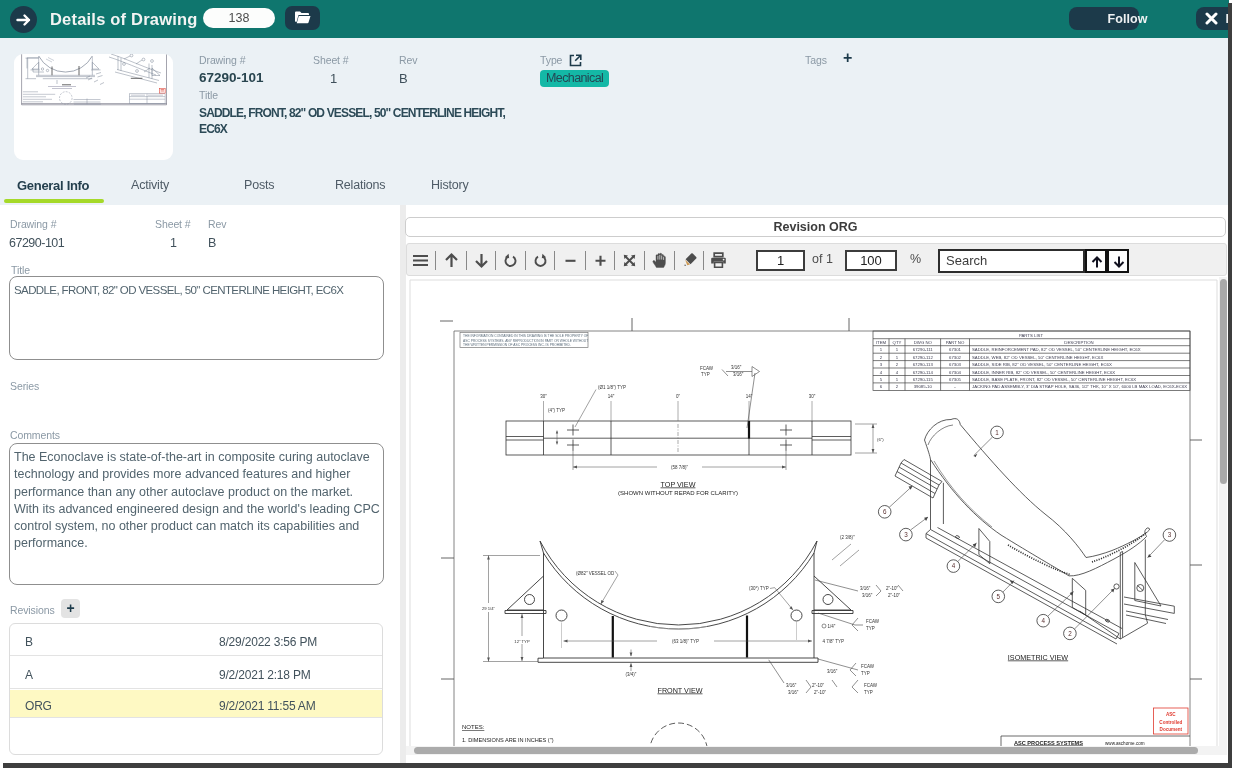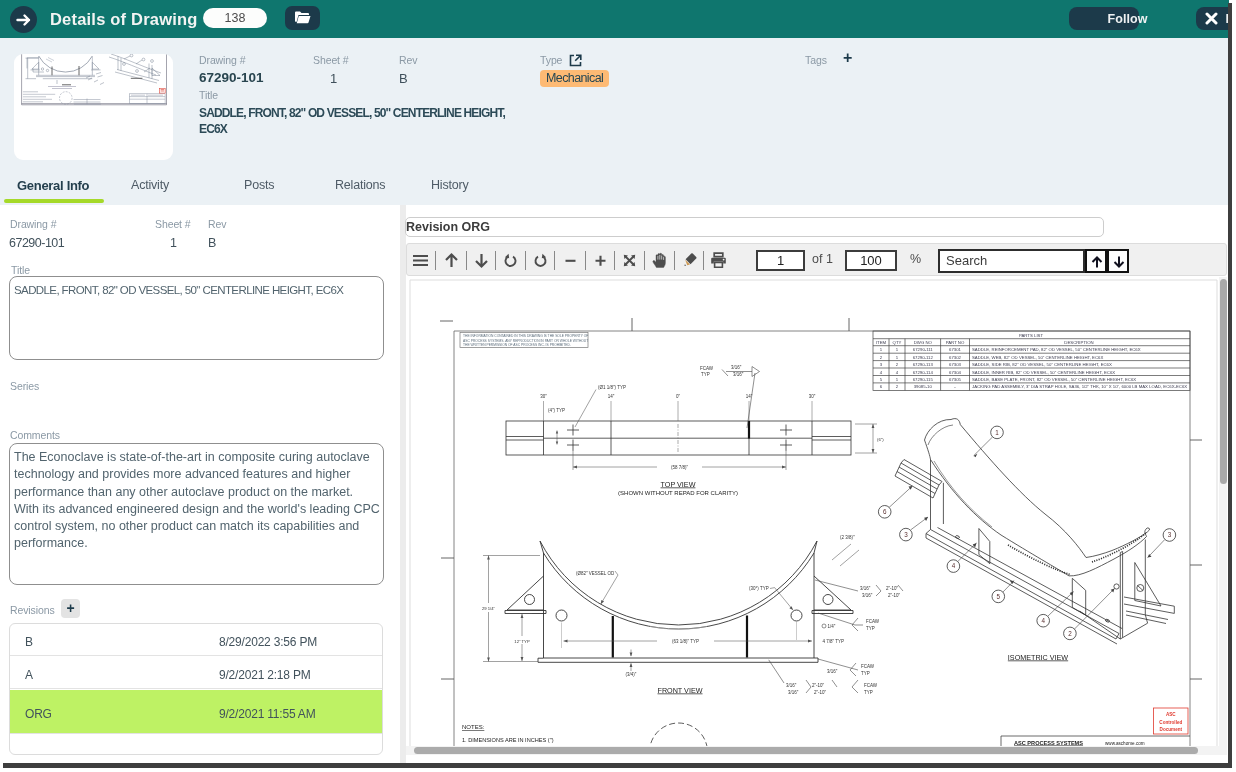--- a/index.html
+++ b/index.html
@@ -7,38 +7,38 @@
   font-family:"Liberation Sans", sans-serif; }
 #win { position:absolute; left:0; top:0; width:1229px; height:763px; background:#fff; overflow:hidden; }
 #borderR { position:absolute; left:1228px; top:3px; width:4px; height:765px; background:#3e3e3e; }
 #borderB { position:absolute; left:3px; top:763px; width:1229px; height:5px; background:#3e3e3e; }
 
 
 #nav { position:absolute; left:0; top:0; width:1229px; height:38px; background:#0f766e;text-decoration:underline; }
 #navcircle { position:absolute; left:10px; top:6px; width:27px; height:27px; border-radius:50%; background:#1c3a4a; }
 #navcircle svg { position:absolute; left:5.5px; top:5.5px; }
 #navtitle { position:absolute; left:50px; top:10px; font-size:16.5px; font-weight:bold; color:#f3f4f3; letter-spacing:.2px; }
-#badge { position:absolute; left:203px; top:8px; width:64px; height:20px; background:#fcfdfc; border-radius:10px;
+#badge { position:absolute; left:203px; top:8px; width:72px; height:20px; background:#fcfdfc; border-radius:10px;
   text-align:center; line-height:20px; font-size:12.5px; color:#4c4c4c; }
 #folderbtn { position:absolute; left:285px; top:6px; width:35px; height:24px; background:#1c3a4a; border-radius:7px; }
 #folderbtn svg { position:absolute; left:9px; top:4px; }
 .navbtn { position:absolute; top:7px; height:23px; background:#1c3a4a; border-radius:8px; color:#eef1f2;
   font-size:12.5px; font-weight:bold; letter-spacing:.1px; display:flex; align-items:center; justify-content:center; }
 #followbtn { left:1069px; width:70px;padding-left:40px; }
 #deletebtn { left:1148px; width:77px;margin-left:48px; }
 .navbtn svg { margin-right:7px; }
 
 
 #hdr { position:absolute; left:0; top:38px; width:1229px; height:134px; background:#ebf1f5; }
 #thumb { position:absolute; left:14px; top:16px; width:159px; height:106px; background:#fff; border-radius:9px; overflow:hidden; }
 .lbl { position:absolute; font-size:10.5px; color:#8b99a5; letter-spacing:-.1px; }
 .hval { position:absolute; font-size:13px; color:#3f505b; }
 #h-drawno { position:absolute; left:199px; top:32px; font-size:13.5px; font-weight:bold; color:#29454f; letter-spacing:0; }
 #h-title1 { position:absolute; left:199px; top:68px; width:480px; font-size:12px; font-weight:bold; color:#2c4a57; line-height:15.5px; letter-spacing:-.85px;}
-#chip { position:absolute; left:540px; top:32px; height:17px; padding:0 6px; background:#fdba74; border-radius:4px;
+#chip { position:absolute; left:540px; top:32px; height:17px; padding:0 6px; background:#14b8a6; border-radius:4px;
   font-size:12.5px; color:#244653; line-height:17px; letter-spacing:-.6px; }
 #typeicon { position:absolute; left:569px; top:15px; }
 #tagplus { position:absolute; left:843px; top:11px; font-size:16px; font-weight:bold; color:#1c3a4a; }
 
 
 #tabs { position:absolute; left:0; top:172px; width:1229px; height:33px; background:#ebf1f5; }
 .tab { position:absolute; top:6px; font-size:12.5px; color:#4e5b66; letter-spacing:-.2px; }
 .tab.active { font-weight:bold; color:#243f4d; font-size:13px; letter-spacing:-.3px; }
 #underline { position:absolute; left:4px; top:27px; width:100px; height:3.5px; background:#a5d929; border-radius:2px; }
 
@@ -54,22 +54,22 @@
   font-size:12.5px; color:#52646e; line-height:17.3px; padding:5px 4px; }
 #revplus { position:absolute; left:61px; top:394px; width:19px; height:19px; background:#e3e3e3; border-radius:4px;
   text-align:center; line-height:19px; font-size:14px; font-weight:bold; color:#1c3a4a; }
 #revtable { position:absolute; left:9px; top:418px; width:374px; height:132px; border:1px solid #dcdcdc; border-radius:6px; overflow:hidden; }
 .revrow { position:absolute; left:0; width:372px; border-bottom:1px solid #e3e3e3; font-size:12px; color:#42525c; letter-spacing:-.2px; }
 .revrow .rv { position:absolute; left:15px; top:calc(50% + 2px); transform:translateY(-50%); }
 .revrow .dt { position:absolute; left:209px; top:calc(50% + 2px); transform:translateY(-50%); }
 
 
 #right { position:absolute; left:405px; top:0; width:822px; height:558px; }
-#revhead { position:absolute; left:0; top:12px; width:699px; height:20px; background:#fff; border:1px solid #cdcdcd;
-  border-radius:5px; font-size:12.5px; font-weight:bold; color:#3c3c3c; line-height:19px; }
+#revhead { position:absolute; left:0; top:12px; width:821px; height:20px; background:#fff; border:1px solid #cdcdcd;
+  border-radius:5px; text-align:center; font-size:12.5px; font-weight:bold; color:#3c3c3c; line-height:19px; }
 #toolbar { position:absolute; left:1px; top:38px; width:821px; height:33px; background:#f0f0f0; border:1px solid #dcdcdc; border-radius:3px; }
 .tsep { position:absolute; top:7px; width:1px; height:19px; background:#888; }
 .ticon { position:absolute; top:8px; }
 #pageinput { position:absolute; left:349px; top:6px; width:49px; height:21px; background:#fff; border:2px solid #3c3c3c;
   text-align:center; font-size:13px; color:#222; line-height:17px; }
 #of1 { position:absolute; left:405px; top:8px; font-size:12.5px; color:#4c4c4c; }
 #zoominput { position:absolute; left:438px; top:6px; width:52px; height:21px; background:#fff; border:2px solid #3c3c3c;
   text-align:center; font-size:13px; color:#222; line-height:17px; }
 #pct { position:absolute; left:503px; top:8px; font-size:12.5px; color:#4c4c4c; }
 #searchbox { position:absolute; left:531px; top:5px; width:147px; height:24px; background:#fff; border:2px solid #2d2d2d;
@@ -216,21 +216,21 @@
       <div id="revplus">+</div>
       <div id="revtable">
         <div class="revrow" style="top:0; height:32px;">
             <span class="rv">B</span>
             <span class="dt">8/29/2022 3:56 PM</span>
           </div>
         <div class="revrow" style="top:33px; height:32px;">
             <span class="rv">A</span>
             <span class="dt">9/2/2021 2:18 PM</span>
           </div>
-        <div class="revrow" style="top:66px; height:44px; background:#bef264;">
+        <div class="revrow" style="top:66px; height:28px; background:#fef9c3;">
             <span class="rv">ORG</span>
             <span class="dt">9/2/2021 11:55 AM</span>
           </div>
       </div>
     </div>
 
     <div id="right">
       <div id="revhead">Revision ORG</div>
       <div id="toolbar">
         <div class="ticon" style="left:5px;"><svg width="17" height="17" viewBox="0 0 17 17">

